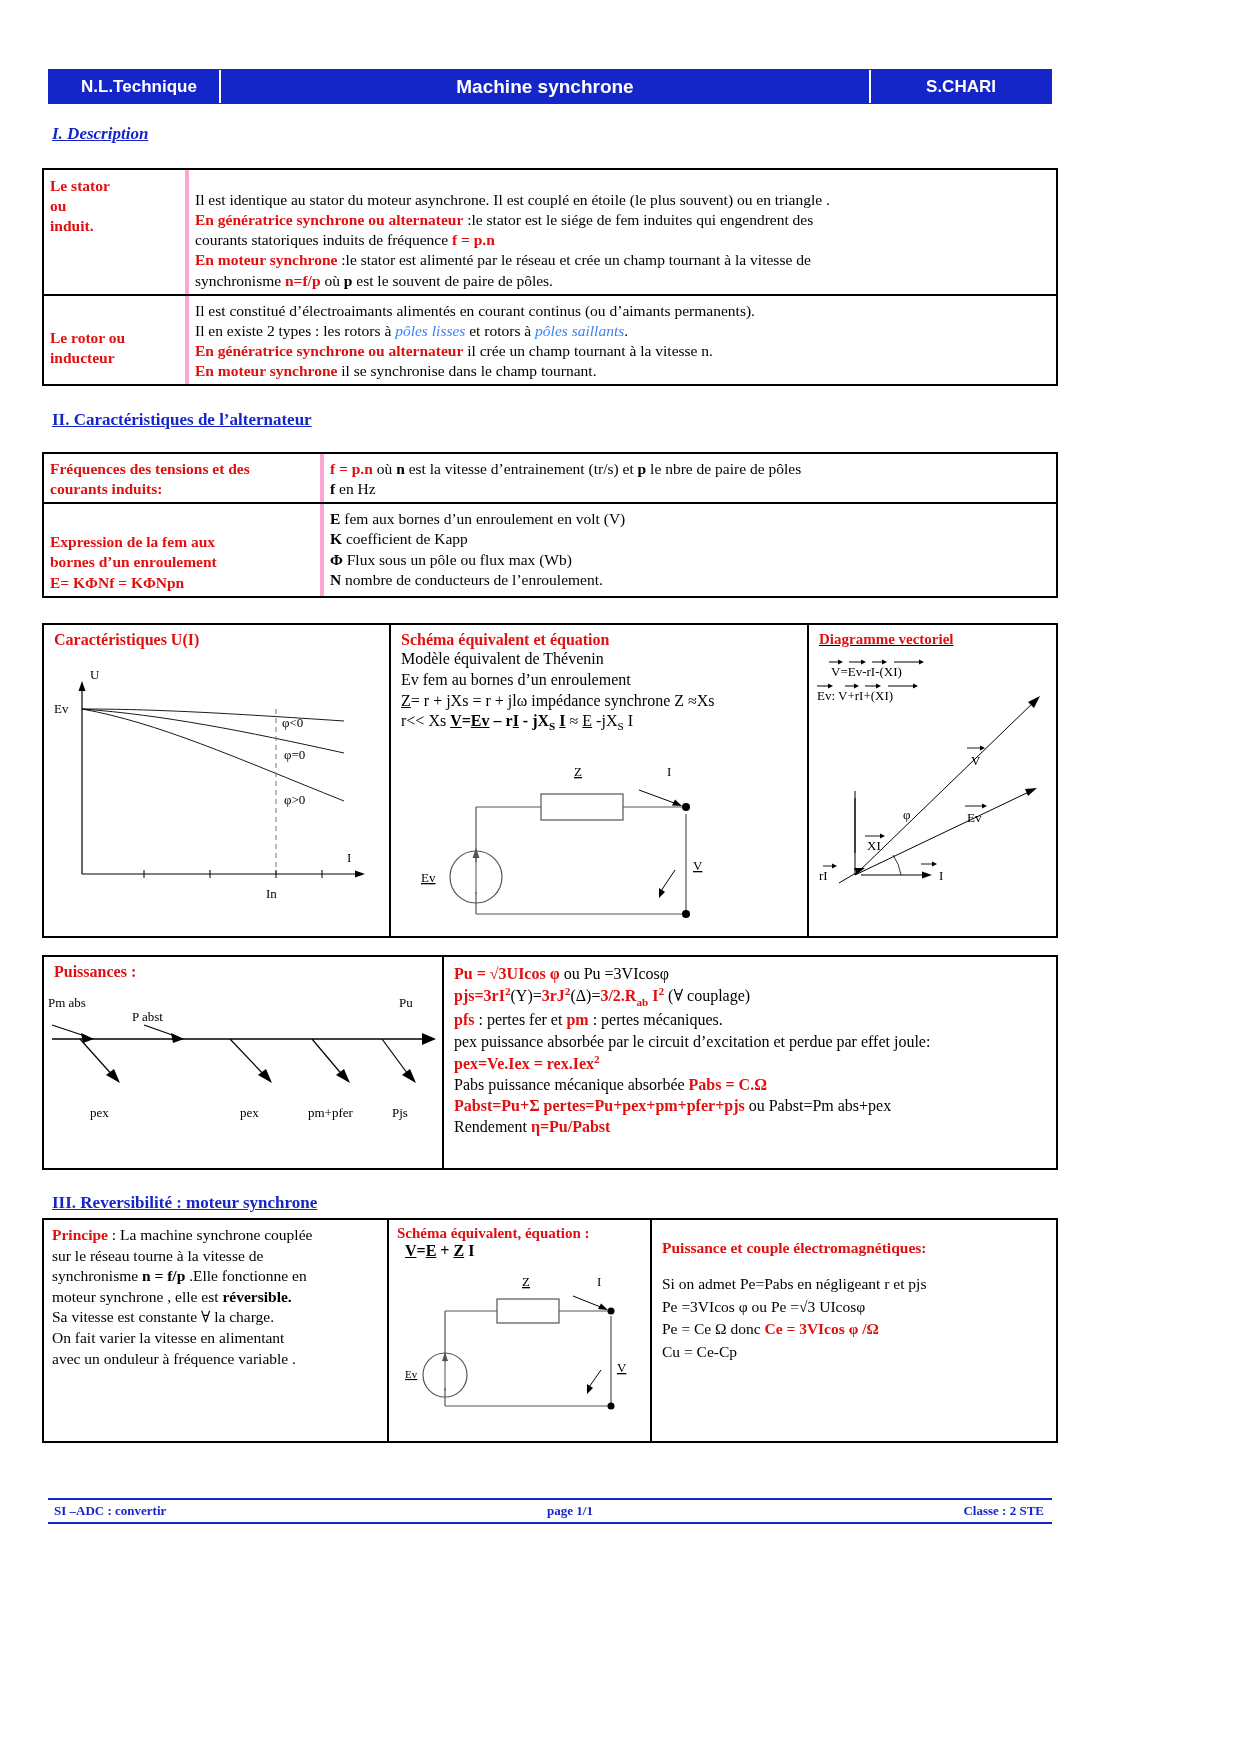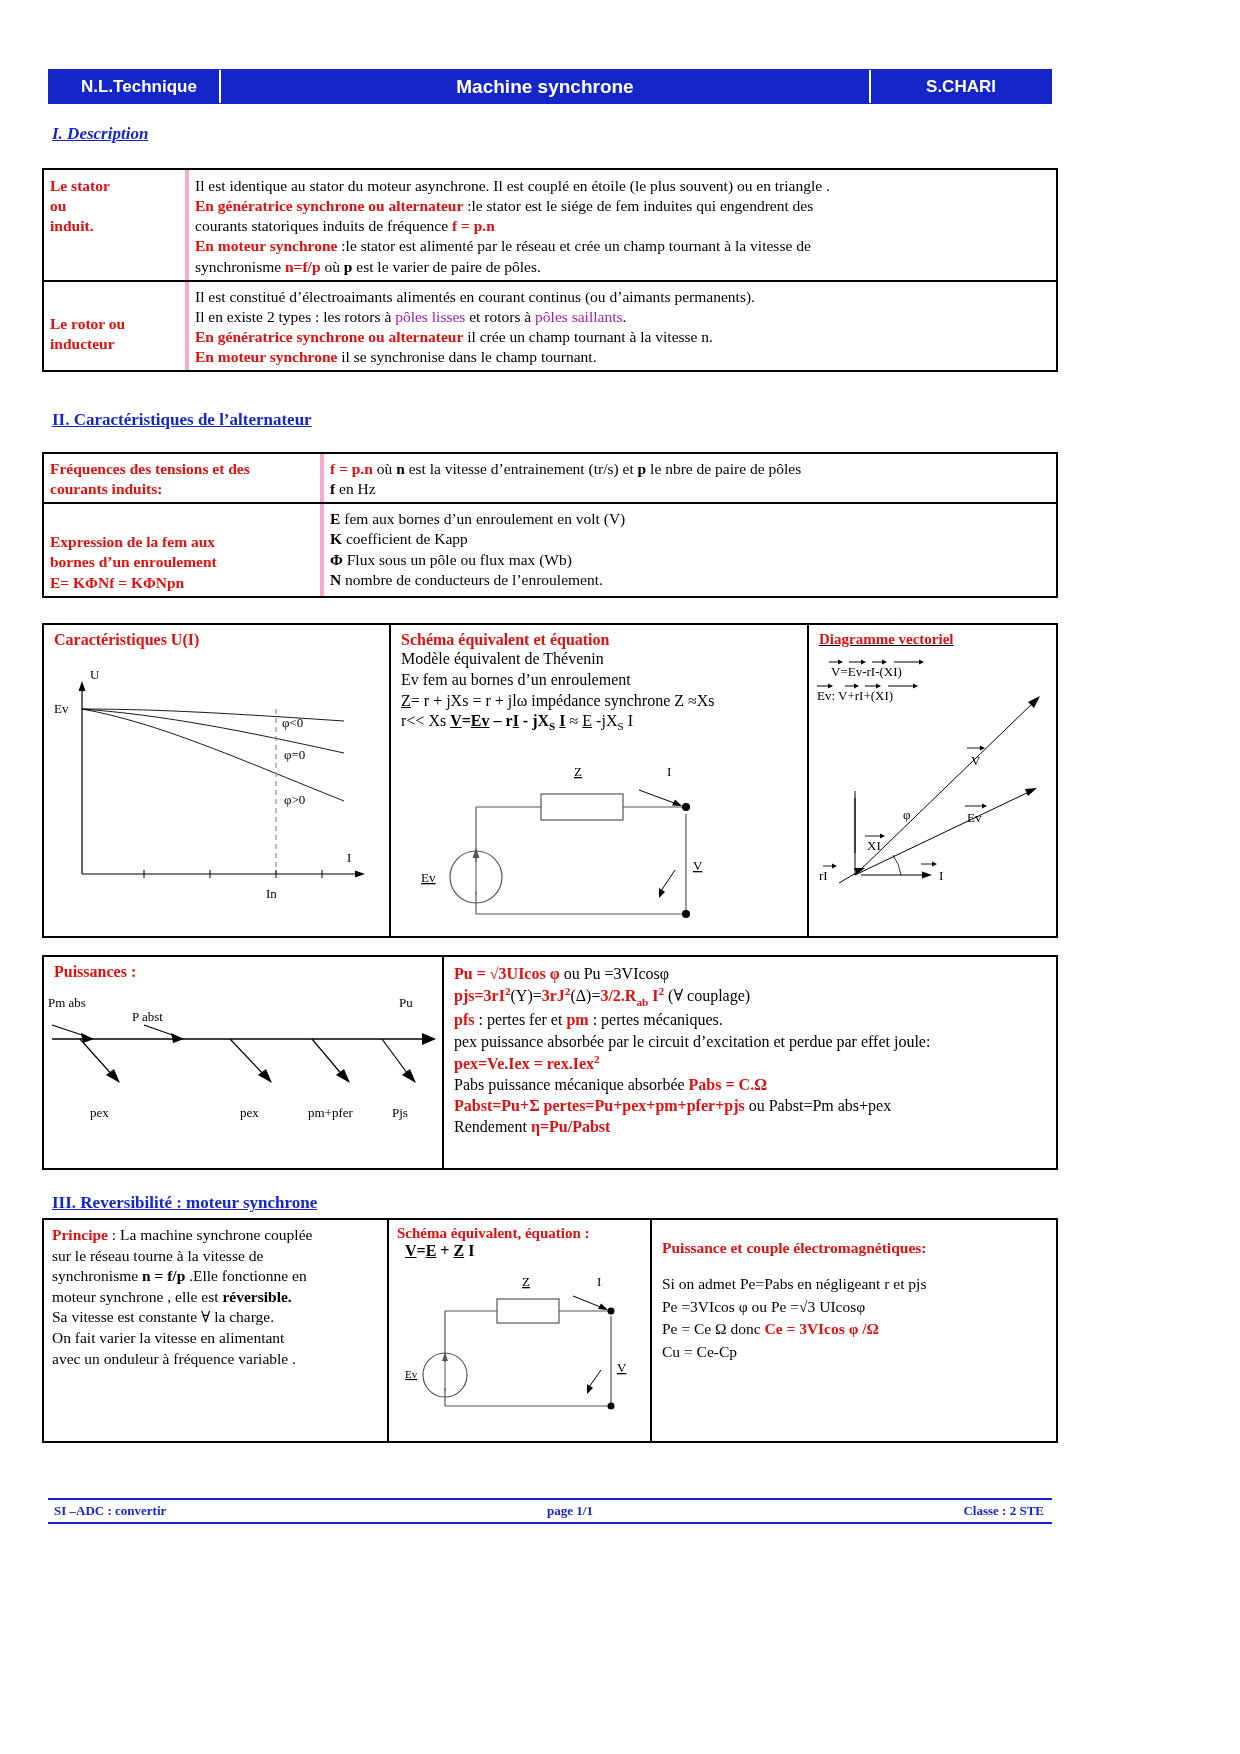--- a/index.html
+++ b/index.html
@@ -34,21 +34,21 @@
 
   
   .tbl { position:absolute; border:2px solid #000; background:#fff; }
   .trow { display:flex; border-bottom:2px solid #000; }
   .trow:last-child { border-bottom:none; }
   .tcell { padding:3px 6px; font-size:15.5px; line-height:1.30; }
   .tcell.left { border-right:4px solid #f9a8d4; }
 
   .red { color:#e01010; font-weight:bold; }
   .b { font-weight:bold; }
-  .ital-red { color:#a21caf; }
+  .ital-red { color:#3b82f6; font-style:italic; }
   .u { text-decoration:underline; }
   sup { font-size:0.70em; }
   sub { font-size:0.70em; }
 
   
   .panels { position:absolute; left:42px; top:623px; width:1016px; height:315px;
             border:2px solid #000; display:flex; background:#fff; }
   .panel { position:relative; height:100%; }
   .panel + .panel { border-left:2px solid #000; }
   .p1 { width:345px; }
@@ -98,27 +98,27 @@
 
   <div class="sect-title" style="left:52px; top:124px;font-style:italic;">I. Description</div>
 
   <div class="tbl" style="left:42px; top:168px; width:1016px;">
     <div class="trow">
       <div class="tcell left" style="width:145px; padding-top:6px;">
         <div class="red">Le stator</div>
         <div class="red">ou</div>
         <div class="red">induit.</div>
       </div>
-      <div class="tcell" style="flex:1; padding-top:6px;">
+      <div class="tcell" style="flex:1; padding-top:20px;">
         <div>
             <div><span>Il est identique au stator du moteur asynchrone. Il est couplé en étoile (le plus souvent) ou en triangle .</span></div>
             <div><span class="red">En génératrice synchrone ou alternateur</span><span> :le stator est le siége de fem induites qui engendrent des</span></div>
             <div><span>courants statoriques induits de fréquence </span><span class="red">f = p.n</span></div>
             <div><span class="red">En moteur synchrone</span><span> :le stator est alimenté par le réseau et crée un champ tournant à la vitesse de</span></div>
-            <div><span>synchronisme </span><span class="red">n=f/p</span><span> où </span><span class="b">p</span><span> est le varier de paire de pôles.</span></div>
+            <div><span>synchronisme </span><span class="red">n=f/p</span><span> où </span><span class="b">p</span><span> est le souvent de paire de pôles.</span></div>
           </div>
       </div>
     </div>
     <div class="trow">
       <div class="tcell left" style="width:145px; padding-top:32px;">
         <div class="red">Le rotor ou</div>
         <div class="red">inducteur</div>
       </div>
       <div class="tcell" style="flex:1; padding-top:5px;">
         <div>

